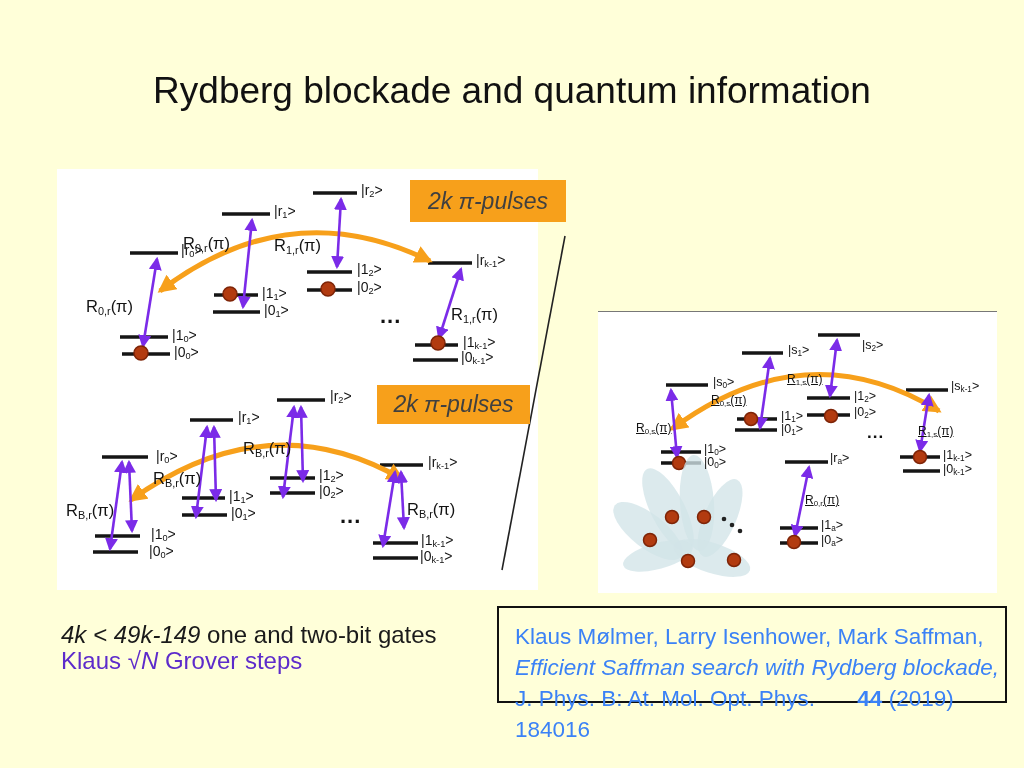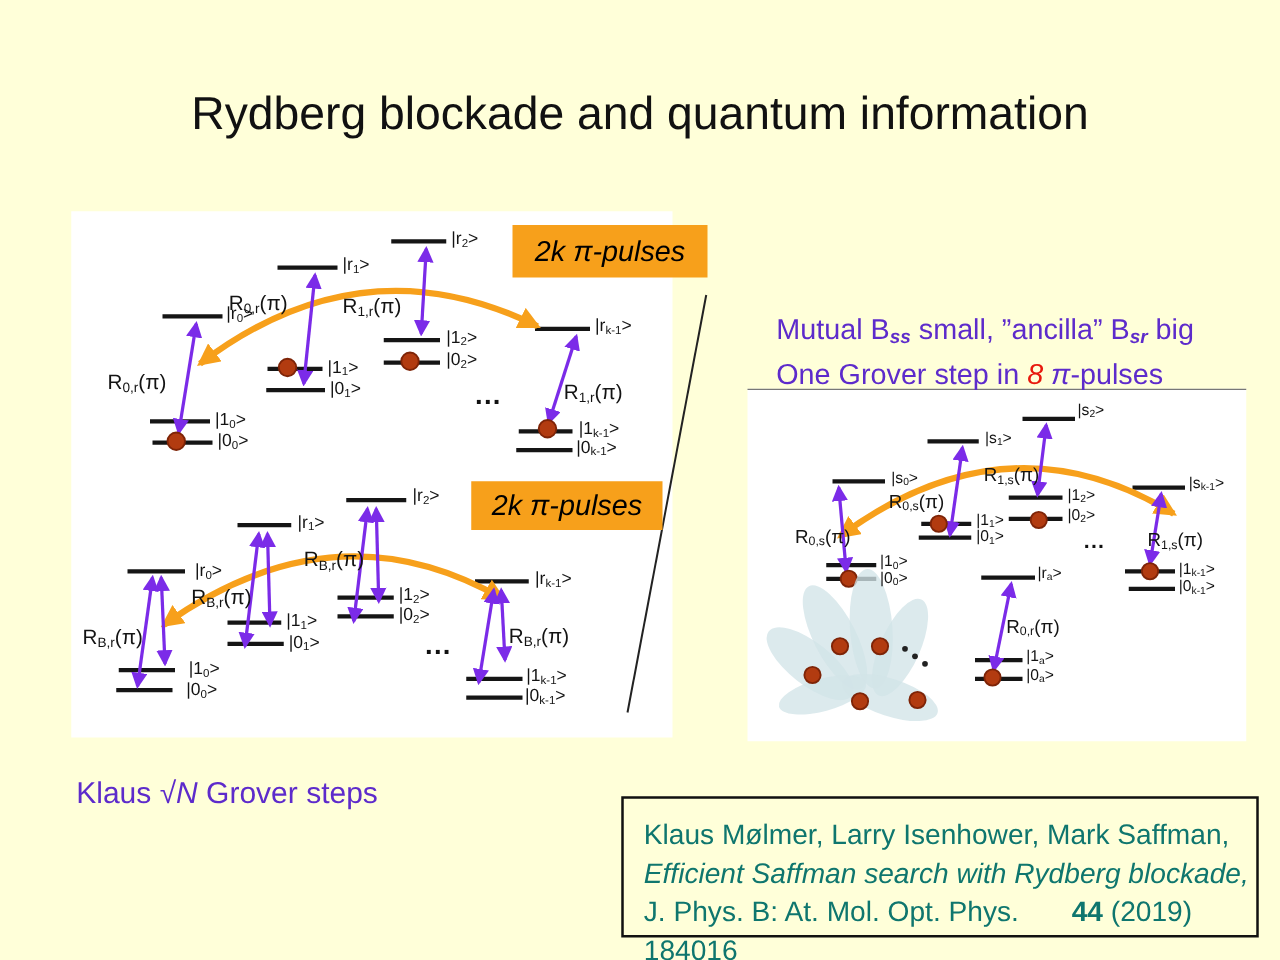--- a/index.html
+++ b/index.html
@@ -13,35 +13,35 @@
   .title{position:absolute;left:0;top:70px;width:1024px;text-align:center;
     font-size:37px;color:#111;letter-spacing:0px;}
   .panel{position:absolute;background:var(--panel);}
   .p1{left:57px;top:169px;width:481px;height:421px;}
   .p2{left:598px;top:311px;width:399px;height:281px;border-top:1px solid #777;}
   svg.canvas{position:absolute;left:0;top:0;width:1024px;height:768px;}
   .lbl{position:absolute;white-space:nowrap;color:#131313;line-height:1;}
   .kl{font-size:14px;}
   .rl{font-size:16.5px;}
   .kls{font-size:12.5px;}
-  .rls{font-size:15px;}
+  .rls{font-size:12px;text-decoration:underline;}
   .sb{font-size:0.66em;vertical-align:-0.24em;}
   .dts{font-size:22px;font-weight:bold;letter-spacing:1px;color:#111;}
   .dts3{font-size:17px;font-weight:bold;letter-spacing:1px;color:#111;}
-  .badge{position:absolute;background:var(--accent-orange);color:#000000;
+  .badge{position:absolute;background:var(--accent-orange);color:#404040;
     font-style:italic;font-size:23px;display:flex;align-items:center;justify-content:center;}
   .b1{left:410px;top:180px;width:156px;height:42px;}
   .b2{left:377px;top:385px;width:153px;height:39px;}
   .note{position:absolute;white-space:nowrap;}
   .note-right{left:621px;top:249px;font-size:23px;line-height:28.5px;color:var(--note-purple);}
   .note-left{left:61px;top:622px;font-size:24px;line-height:26px;color:var(--note-purple);}
   .nl-black{color:#1a1a1a;}
-  .citation{position:absolute;left:497px;top:637px;width:510px;height:113px;
+  .citation{position:absolute;left:497px;top:606px;width:510px;height:97px;
     border:2px solid #111;box-sizing:border-box;padding:13px 0 0 16px;
-    font-size:22.5px;line-height:31px;color:#0f766e;}
+    font-size:22.5px;line-height:31px;color:#3b82f6;}
   .cit-it{font-style:italic;}
   .lvl{stroke:var(--ink);stroke-width:3.4;}
   .pa{stroke:var(--arrow-violet);stroke-width:2.6;marker-start:url(#pvS);marker-end:url(#pvE);}
   .oa{stroke:var(--accent-orange);stroke-width:5;fill:none;marker-start:url(#ovS);marker-end:url(#ovE);}
   .adot{fill:var(--atom-dot);stroke:#7e2407;stroke-width:1.5;}
   .petal{fill:var(--petal-blue);opacity:0.78;}
   .mk-p{fill:var(--arrow-violet);} .mk-o{fill:var(--accent-orange);}
   .sep{stroke:#222;stroke-width:1.6;}
 </style>
 </head>
@@ -204,43 +204,40 @@
   <div class="lbl dts" style="left:340px;top:505px">...</div>
 
   <div class="lbl kls" style="left:713px;top:376px"><span>|s</span><span class="sb">0</span><span>&gt;</span></div>
   <div class="lbl kls" style="left:704px;top:443px"><span>|1</span><span class="sb">0</span><span>&gt;</span></div>
   <div class="lbl kls" style="left:704px;top:456px"><span>|0</span><span class="sb">0</span><span>&gt;</span></div>
   <div class="lbl rls" style="left:636px;top:422px"><span>R</span><span class="sb">0,s</span><span>(π)</span></div>
   <div class="lbl kls" style="left:788px;top:344px"><span>|s</span><span class="sb">1</span><span>&gt;</span></div>
   <div class="lbl kls" style="left:781px;top:410px"><span>|1</span><span class="sb">1</span><span>&gt;</span></div>
   <div class="lbl kls" style="left:781px;top:423px"><span>|0</span><span class="sb">1</span><span>&gt;</span></div>
   <div class="lbl rls" style="left:711px;top:394px"><span>R</span><span class="sb">0,s</span><span>(π)</span></div>
-  <div class="lbl kls" style="left:862px;top:322px"><span>|s</span><span class="sb">2</span><span>&gt;</span></div>
+  <div class="lbl kls" style="left:862px;top:339px"><span>|s</span><span class="sb">2</span><span>&gt;</span></div>
   <div class="lbl kls" style="left:854px;top:390px"><span>|1</span><span class="sb">2</span><span>&gt;</span></div>
   <div class="lbl kls" style="left:854px;top:406px"><span>|0</span><span class="sb">2</span><span>&gt;</span></div>
   <div class="lbl rls" style="left:787px;top:373px"><span>R</span><span class="sb">1,s</span><span>(π)</span></div>
   <div class="lbl kls" style="left:951px;top:380px"><span>|s</span><span class="sb">k-1</span><span>&gt;</span></div>
   <div class="lbl kls" style="left:943px;top:449px"><span>|1</span><span class="sb">k-1</span><span>&gt;</span></div>
   <div class="lbl kls" style="left:943px;top:463px"><span>|0</span><span class="sb">k-1</span><span>&gt;</span></div>
   <div class="lbl rls" style="left:918px;top:425px"><span>R</span><span class="sb">1,s</span><span>(π)</span></div>
   <div class="lbl kls" style="left:830px;top:452px"><span>|r</span><span class="sb">a</span><span>&gt;</span></div>
   <div class="lbl kls" style="left:821px;top:519px"><span>|1</span><span class="sb">a</span><span>&gt;</span></div>
   <div class="lbl kls" style="left:821px;top:534px"><span>|0</span><span class="sb">a</span><span>&gt;</span></div>
   <div class="lbl rls" style="left:805px;top:494px"><span>R</span><span class="sb">0,r</span><span>(π)</span></div>
   <div class="lbl dts3" style="left:867px;top:424px">...</div>
 
   <div class="badge b1">2k π-pulses</div>
   <div class="badge b2">2k π-pulses</div>
 
-  <div class="note note-right">
-    <div><span>Mutual B</span><span class="sb" style="font-style: italic; font-weight: bold;">ss</span><span> small, ”ancilla” B</span><span class="sb" style="font-style: italic; font-weight: bold;">sr</span><span> big</span></div>
-    <div><span>One Grover step in </span><span style="font-style: italic; color: rgb(232, 25, 13);">8</span><span> </span><span style="font-style: italic;">π</span><span>-pulses</span></div>
-  </div>
 
   <div class="note note-left">
+    <div class="nl-black"><span style="font-style: italic;">4k &lt; 49k-149</span><span> one and two-bit gates</span></div>
     <div><span>Klaus √</span><span style="font-style: italic;">N</span><span> Grover steps</span></div>
   </div>
 
   <div class="citation">
     <div>Klaus Mølmer, Larry Isenhower, Mark Saffman,</div>
     <div class="cit-it">Efficient Saffman search with Rydberg blockade,</div>
     <div><span>J. Phys. B: At. Mol. Opt. Phys. </span><span style="font-weight: bold; margin-left: 36px;">44</span><span> (2019) 184016</span></div>
   </div>
 
 </div>

